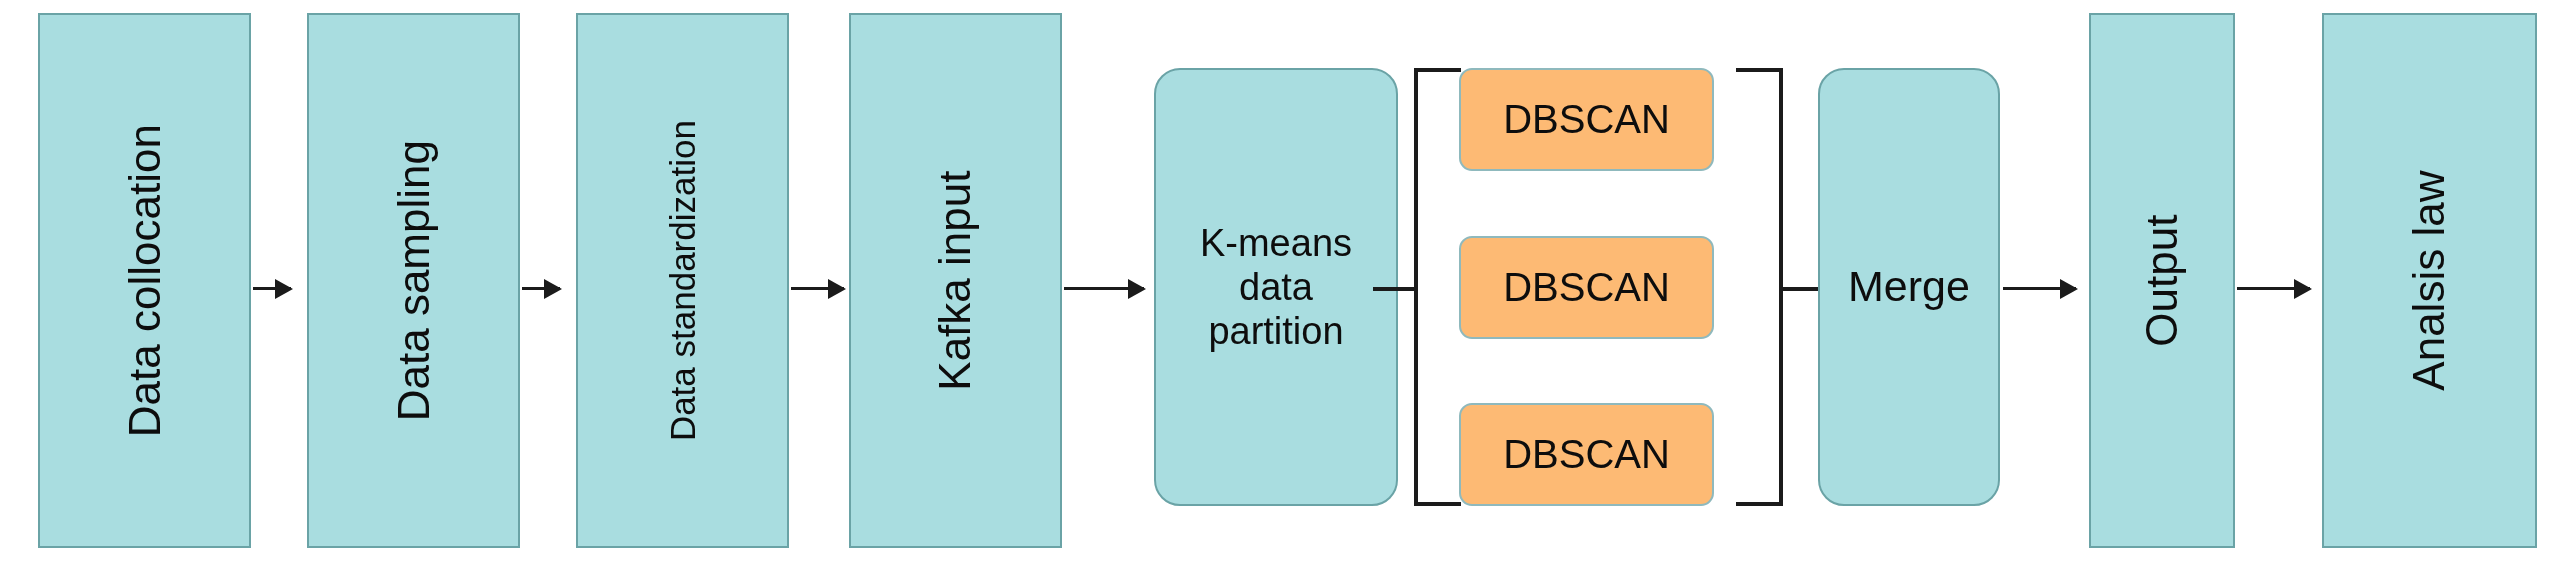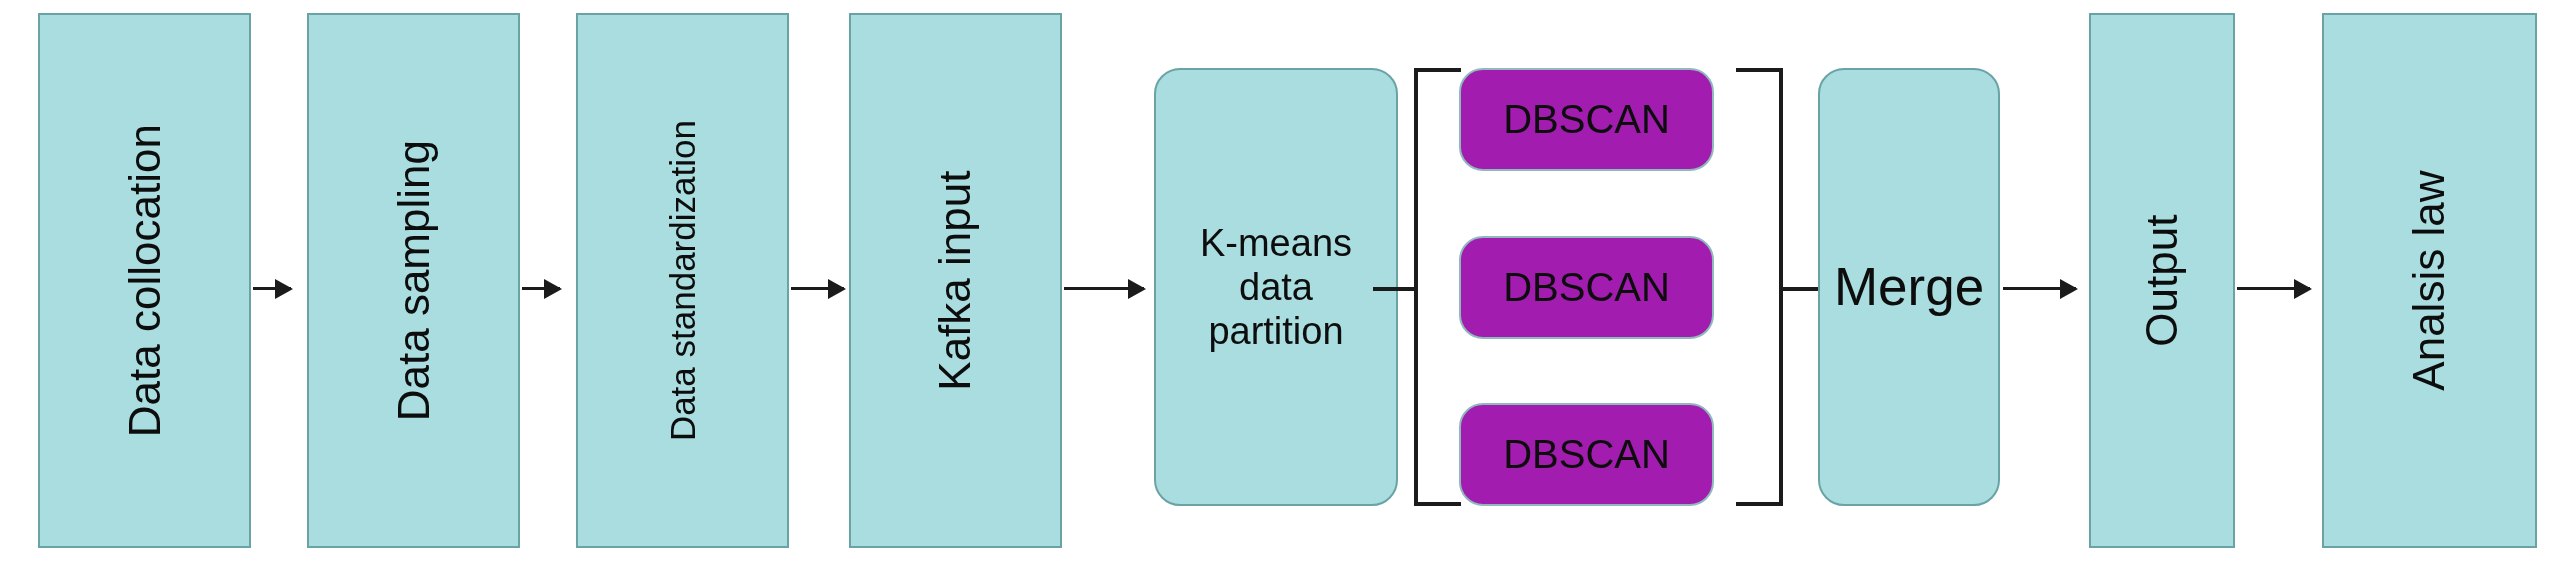--- a/index.html
+++ b/index.html
@@ -25,23 +25,23 @@
     background: #a9dde0;
     border: 2.3px solid #6aa3a6;
     display: flex;
     align-items: center;
     justify-content: center;
   }
   .node.rounded {
     border-radius: 26px;
   }
   .node.lav {
-    background: #a21caf;
+    background: #fdba74;
     border: 2.3px solid #8fb9bd;
-    border-radius: 24px;
+    border-radius: 13px;
   }
 
   
   .vlabel {
     display: block;
     white-space: nowrap;
     color: #0d0d0d;
     transform: rotate(-90deg);
     transform-origin: center center;
     line-height: 1.12;
@@ -144,21 +144,21 @@
 
     <div class="node lav" style="left: 0px; top: 335px; width: 255px; height: 103px;">
       <span class="hlabel" style="font-size:40px;">DBSCAN</span>
     </div>
   </div>
 
   <div class="bracket right" style="left: 1736px; top: 68px; width: 47px; height: 438px;"></div>
   <div class="stub" style="left: 1779px; top: 287px; width: 43px;"></div>
 
   <div class="node rounded" style="left: 1818px; top: 68px; width: 182px; height: 438px;">
-    <span class="hlabel" style="font-size:53px;">Merge</span>
+    <span class="hlabel" style="font-size:43px;">Merge</span>
   </div>
 
   <div class="arrow" style="left: 2003px; top: 287px; width: 73px;"></div>
 
   <div class="node" style="left: 2089px; top: 13px; width: 146px; height: 535px;">
     <span class="vlabel" style="font-size:44px;">Output</span>
   </div>
 
   <div class="arrow" style="left: 2237px; top: 287px; width: 73px;"></div>
 

